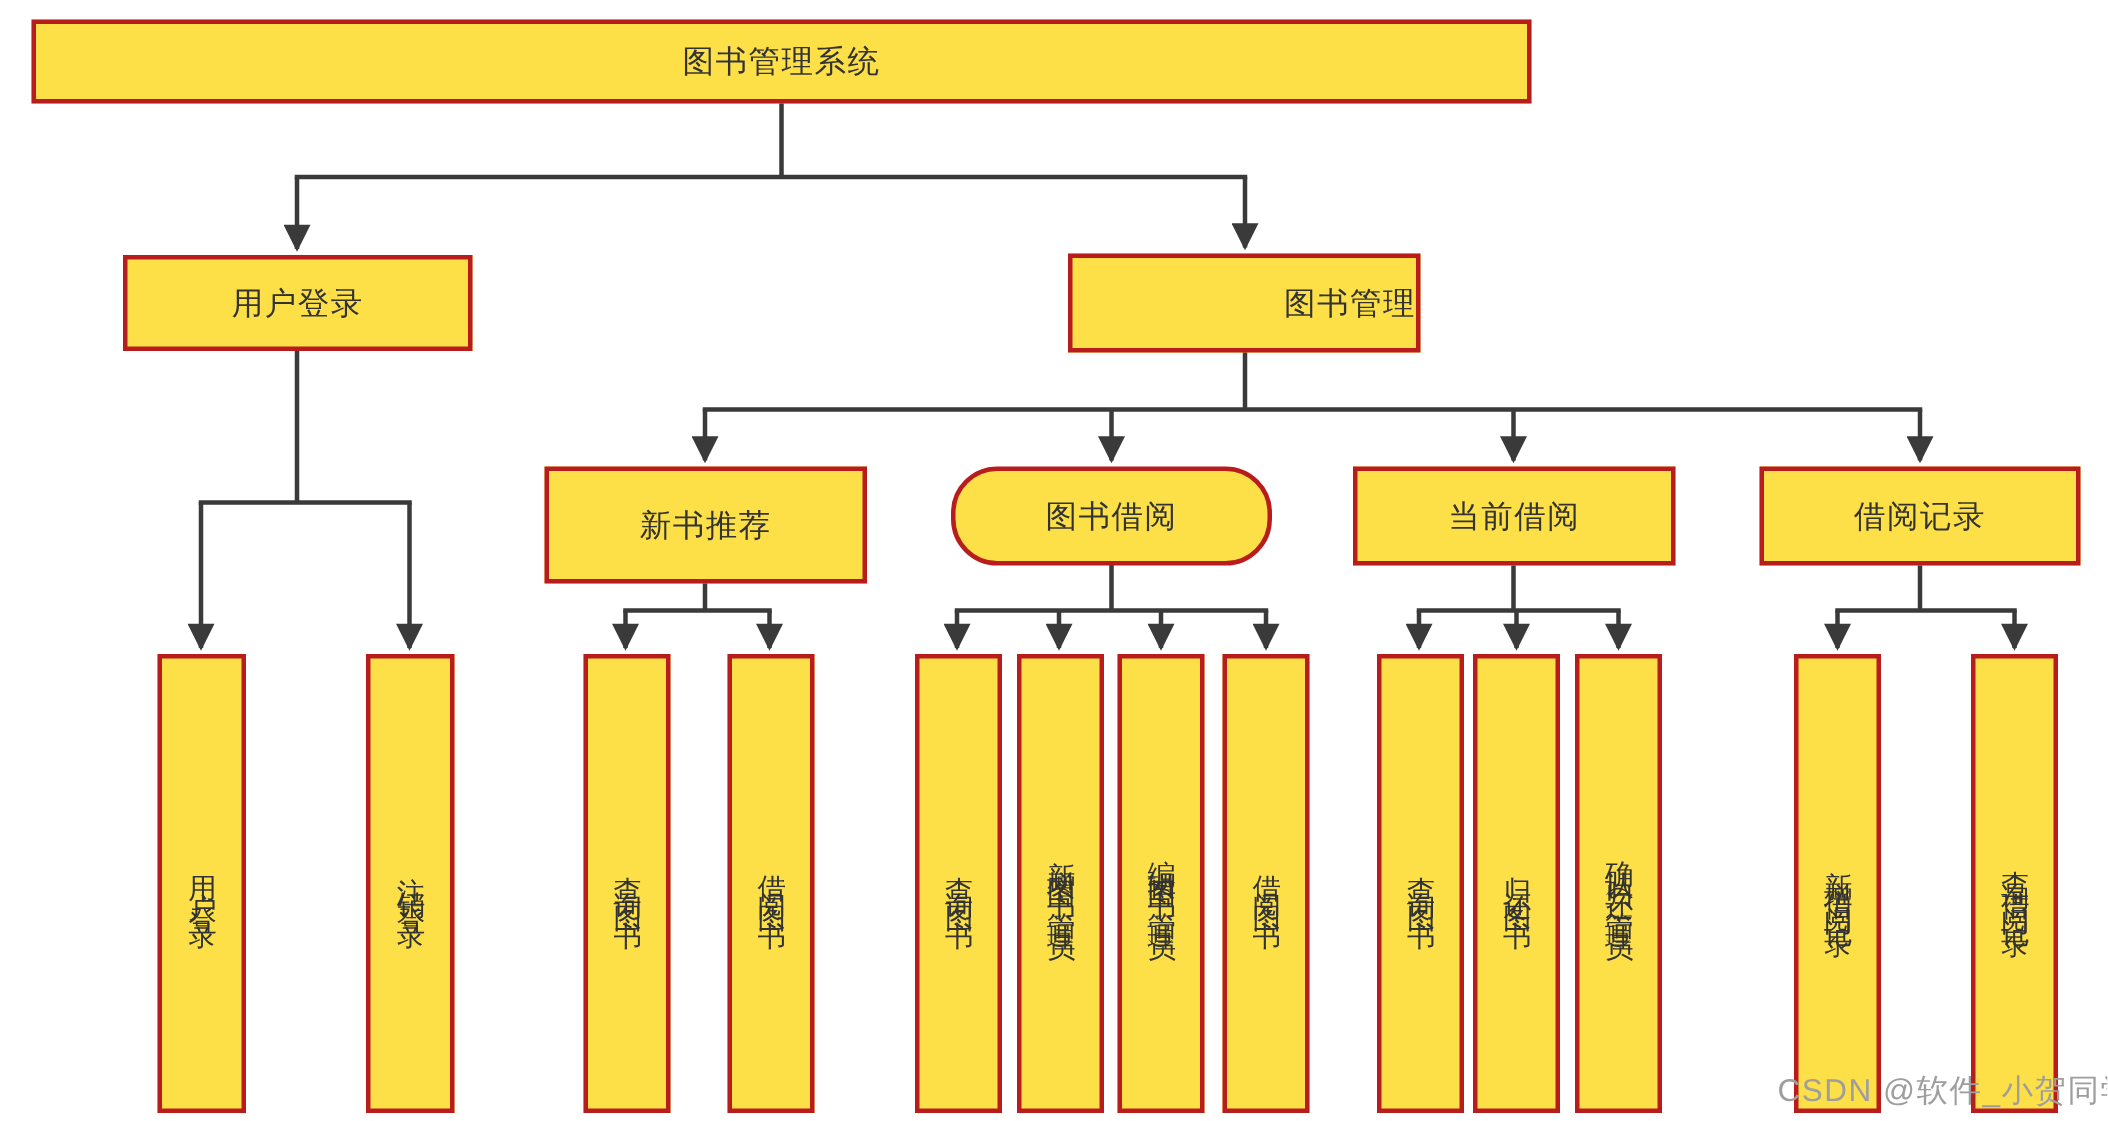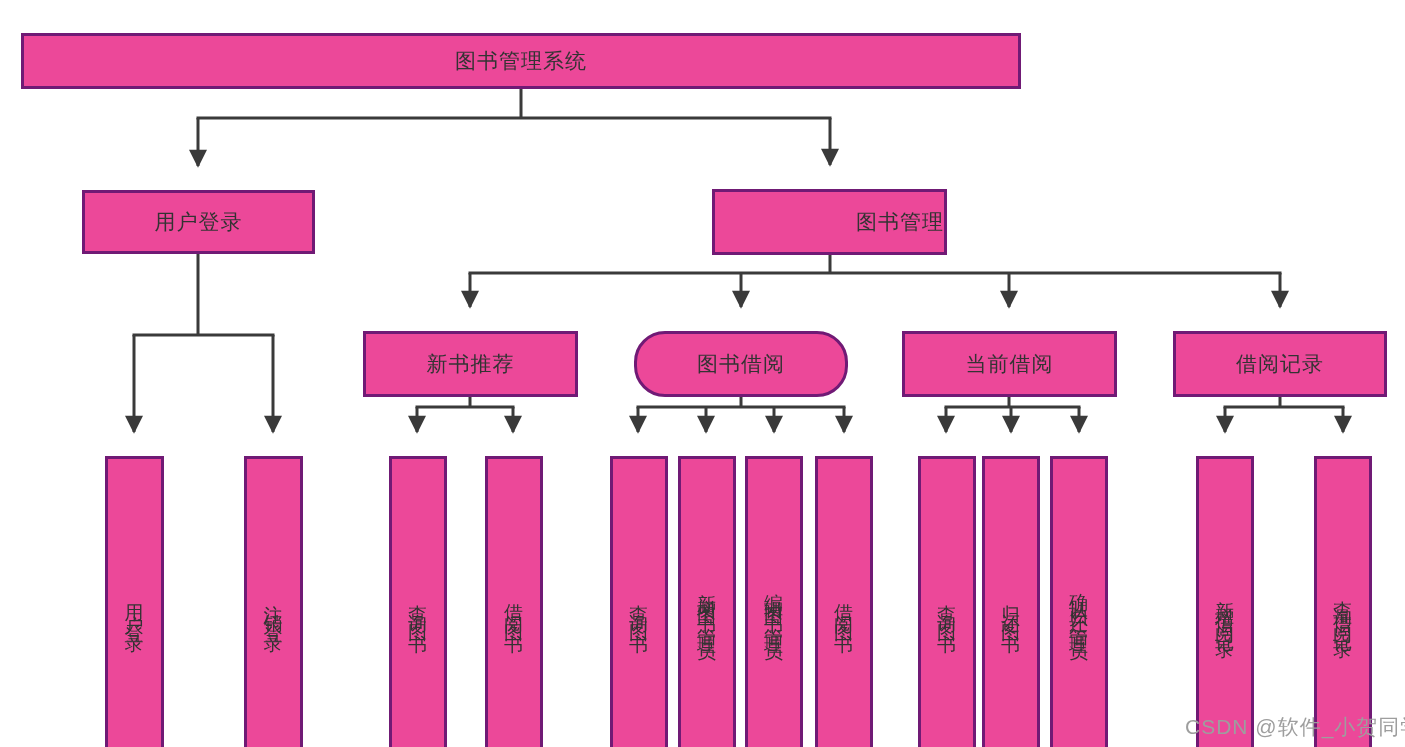--- a/index.html
+++ b/index.html
@@ -16,29 +16,28 @@
 
   svg.connectors {
     position: absolute;
     left: 0; top: 0;
     width: 1405px;
     height: 747px;
   }
 
   .node {
     position: absolute;
-    background: #ec4899;
-    border: 3px solid #701a75;
+    background: #fde047;
+    border: 3px solid #b91c1c;
     display: flex;
     align-items: center;
     justify-content: center;
     color: #333333;
     font-size: 21px;
     letter-spacing: 1px;
-    margin-top: 20px;
   }
 
   .leaf {
     font-size: 19px;
   }
 
   .vtext {
     writing-mode: vertical-rl;
     text-orientation: mixed;
     letter-spacing: 10px;
@@ -106,21 +105,21 @@
     <span>图书管理系统</span>
   </div>
 
   <div class="node" style="left:82px; top:170px; width:233px; height:64px;">
     <span>用户登录</span>
   </div>
   <div class="node" style="left:712px; top:169px; width:235px; height:66px;justify-content:flex-end;">
     <span>图书管理</span>
   </div>
 
-  <div class="node" style="left:363px; top:311px; width:215px; height:66px;">
+  <div class="node" style="left:363px; top:311px; width:215px; height:78px;">
     <span>新书推荐</span>
   </div>
   <div class="node" style="left:634px; top:311px; width:214px; height:66px;border-radius:31px;">
     <span>图书借阅</span>
   </div>
   <div class="node" style="left:902px; top:311px; width:215px; height:66px;">
     <span>当前借阅</span>
   </div>
   <div class="node" style="left:1173px; top:311px; width:214px; height:66px;">
     <span>借阅记录</span>

